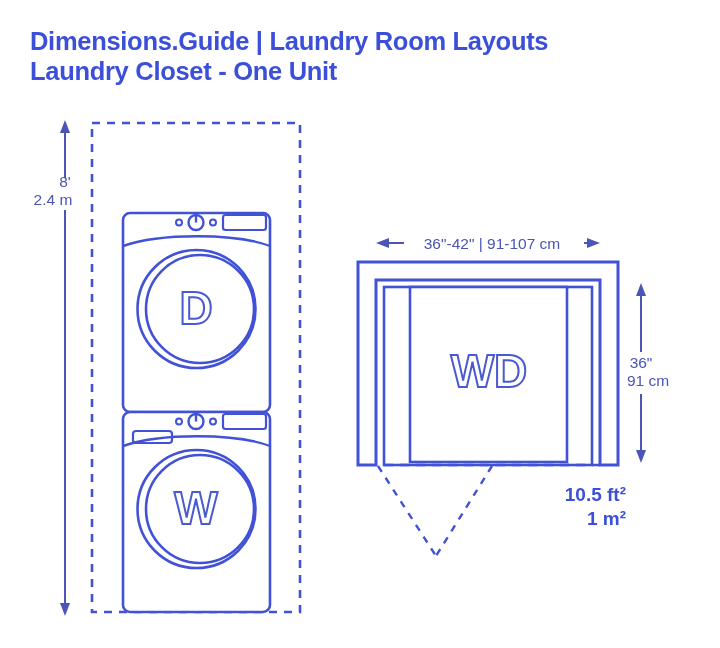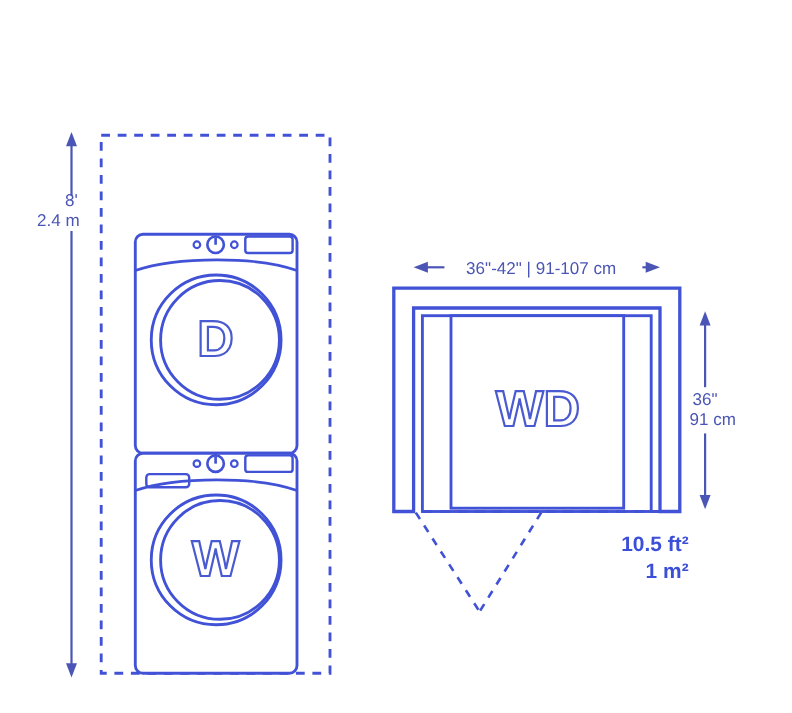--- a/index.html
+++ b/index.html
@@ -59,20 +59,24 @@
     fill: none;
     stroke: #4A5AD0;
     stroke-width: 2;
   }
 </style>
 </head>
 <body>
 
 <div id="page">
 
+  <div class="title-block">
+    <div class="title-line">Dimensions.Guide | Laundry Room Layouts</div>
+    <div class="title-line">Laundry Closet - One Unit</div>
+  </div>
 
   <svg class="diagram" viewBox="0 0 720 648">
 
     <g>
 
       <g>
         <line x1="65" y1="124" x2="65" y2="178" stroke="#4A55B5" stroke-width="2"></line>
         <line x1="65" y1="210" x2="65" y2="612" stroke="#4A55B5" stroke-width="2"></line>
         <polygon points="65,120 60,133 70,133" fill="#4A55B5"></polygon>
         <polygon points="65,616 60,603 70,603" fill="#4A55B5"></polygon>

